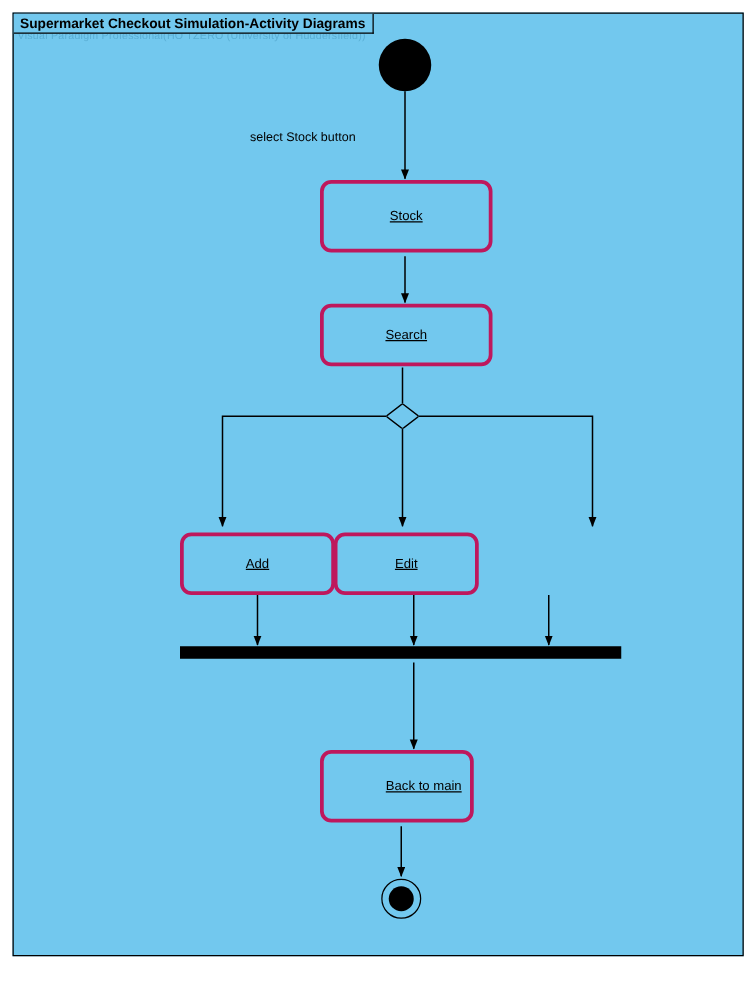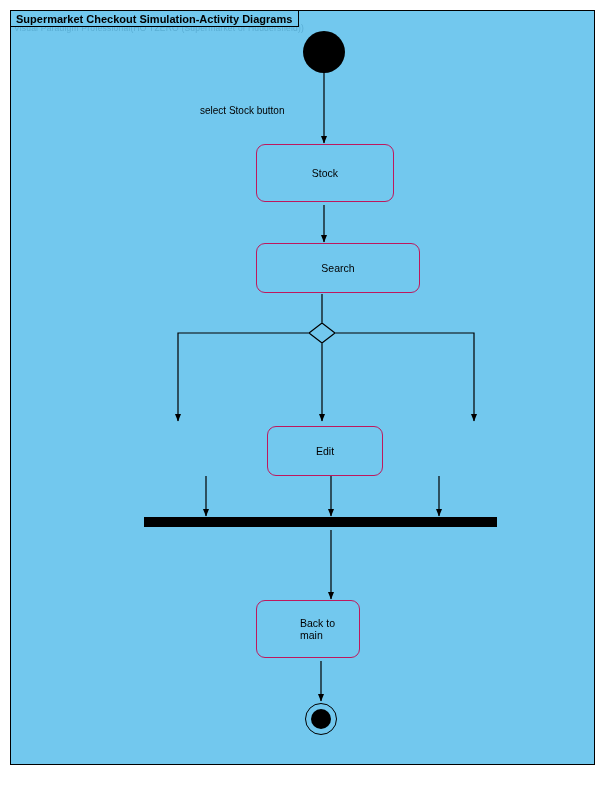--- a/index.html
+++ b/index.html
@@ -59,27 +59,28 @@
     left: 0;
     top: 0;
     width: 585px;
     height: 755px;
     pointer-events: none;
   }
   .node {
     position: absolute;
     box-sizing: border-box;
     background: #72c8ee;
-    border: 1px solid #be185d;
+    border: 3px solid #be185d;
     border-radius: 9px;
     display: flex;
     align-items: center;
     justify-content: center;
     font-size: 10.5px;
     color: #000000;
+    text-decoration: underline;
   }
   .edge-label {
     position: absolute;
     font-size: 10px;
     color: #000000;
     white-space: nowrap;
   }
   .init-node {
     position: absolute;
     width: 42px;
@@ -113,21 +114,21 @@
     height: 20px;
   }
 </style>
 </head>
 <body>
 
 <div id="canvas">
 
   <div class="diagram-frame">
 
-    <div class="watermark">Visual Paradigm Professional(HO TZERO (Supermarket of Huddersfield))</div>
+    <div class="watermark">Visual Paradigm Professional(HO TZERO (University of Huddersfield))</div>
 
     <svg class="wires" viewBox="0 0 585 755">
       <defs>
         <marker id="arrow" markerWidth="9" markerHeight="9" refX="7.5" refY="3.2" orient="auto" markerUnits="userSpaceOnUse">
           <path d="M0,0 L8,3.2 L0,6.4 z" fill="#000000"></path>
         </marker>
       </defs>
 
       <line x1="313" y1="62" x2="313" y2="132" stroke="#000000" stroke-width="1.2" marker-end="url(#arrow)"></line>
 
@@ -153,37 +154,40 @@
     </svg>
 
     <div class="init-node" style="left:292px; top:20px;"></div>
 
     <div class="edge-label" style="left:189px; top:94px;">select Stock button</div>
 
     <div class="node" style="left:245px; top:133px; width:138px; height:58px;">
       <span>Stock</span>
     </div>
 
-    <div class="node" style="left:245px; top:232px; width:164px; height:50px;">
+    <div class="node" style="left:245px; top:232px; width:138px; height:50px;">
       <span>Search</span>
     </div>
 
     <svg class="decision" style="left:298px; top:312px;" viewBox="0 0 26 20">
       <polygon points="13,0 26,10 13,20 0,10" fill="#72c8ee" stroke="#000000" stroke-width="1.2"></polygon>
     </svg>
 
+    <div class="node" style="left:133px; top:415px; width:124px; height:50px;">
+      <span>Add</span>
+    </div>
 
     <div class="node" style="left:256px; top:415px; width:116px; height:50px;">
       <span>Edit</span>
     </div>
 
 
     <div class="bar" style="left:133px; top:506px; width:353px; height:10px;"></div>
 
-    <div class="node" style="left:245px; top:589px; width:104px; height:58px;padding-left:43px;">
+    <div class="node" style="left:245px; top:589px; width:123px; height:58px;padding-left:43px;">
       <span>Back to main</span>
     </div>
 
     <div class="final-outer" style="left:294px; top:692px;"></div>
     <div class="final-inner" style="left:300px; top:698px;"></div>
 
     <div class="title-tab">Supermarket Checkout Simulation-Activity Diagrams</div>
   </div>
 </div>
 

